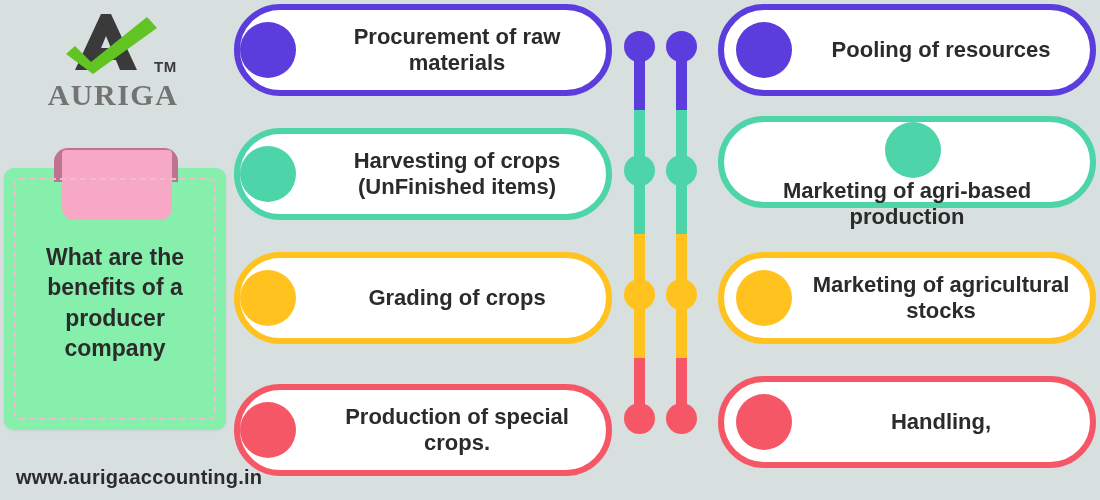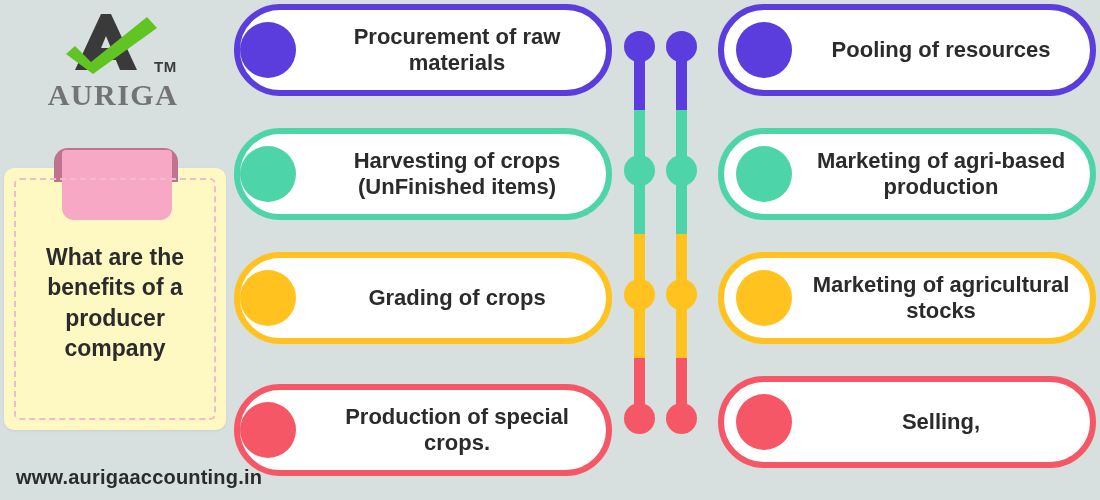--- a/index.html
+++ b/index.html
@@ -57,21 +57,21 @@
     font-family: Liberation Serif, serif;
   }
 
   
   .clipboard {
     position: absolute;
     left: 4px;
     top: 168px;
     width: 222px;
     height: 262px;
-    background: #fef9c3;
+    background: #86efac;
     border-radius: 10px;
     box-shadow: 0 1px 3px rgba(0,0,0,.07);
   }
   .clip-dashed {
     position: absolute;
     left: 10px;
     top: 10px;
     right: 10px;
     bottom: 10px;
     border: 2px dashed #f3b9cc;
@@ -227,35 +227,35 @@
         <div class="pill-label">Procurement of raw materials</div>
       </div>
       <div class="pill right-col" style="top: 4px; border-color: rgb(91, 60, 220);">
         <div class="pill-dot" style="background: rgb(91, 60, 220);"></div>
         <div class="pill-label">Pooling of resources</div>
       </div>
       <div class="pill left-col" style="top: 128px; border-color: rgb(77, 212, 168);">
         <div class="pill-dot" style="background: rgb(77, 212, 168);"></div>
         <div class="pill-label">Harvesting of crops (UnFinished items)</div>
       </div>
-      <div class="pill right-col" style="top: 128px; border-color: rgb(77, 212, 168);">
+      <div class="pill right-col" style="top: 116px; border-color: rgb(77, 212, 168); flex-direction: column;">
         <div class="pill-dot" style="background: rgb(77, 212, 168);"></div>
         <div class="pill-label">Marketing of agri-based production</div>
       </div>
       <div class="pill left-col" style="top: 252px; border-color: rgb(255, 194, 30);">
         <div class="pill-dot" style="background: rgb(255, 194, 30);"></div>
         <div class="pill-label">Grading of crops</div>
       </div>
       <div class="pill right-col" style="top: 252px; border-color: rgb(255, 194, 30);">
         <div class="pill-dot" style="background: rgb(255, 194, 30);"></div>
         <div class="pill-label">Marketing of agricultural stocks</div>
       </div>
       <div class="pill left-col" style="top: 384px; border-color: rgb(245, 87, 103);">
         <div class="pill-dot" style="background: rgb(245, 87, 103);"></div>
         <div class="pill-label">Production of special crops.</div>
       </div>
       <div class="pill right-col" style="top: 376px; border-color: rgb(245, 87, 103);">
         <div class="pill-dot" style="background: rgb(245, 87, 103);"></div>
-        <div class="pill-label">Selling,</div>
+        <div class="pill-label">Handling,</div>
       </div>
     </div>
 
 </div>
 
 </body></html>

